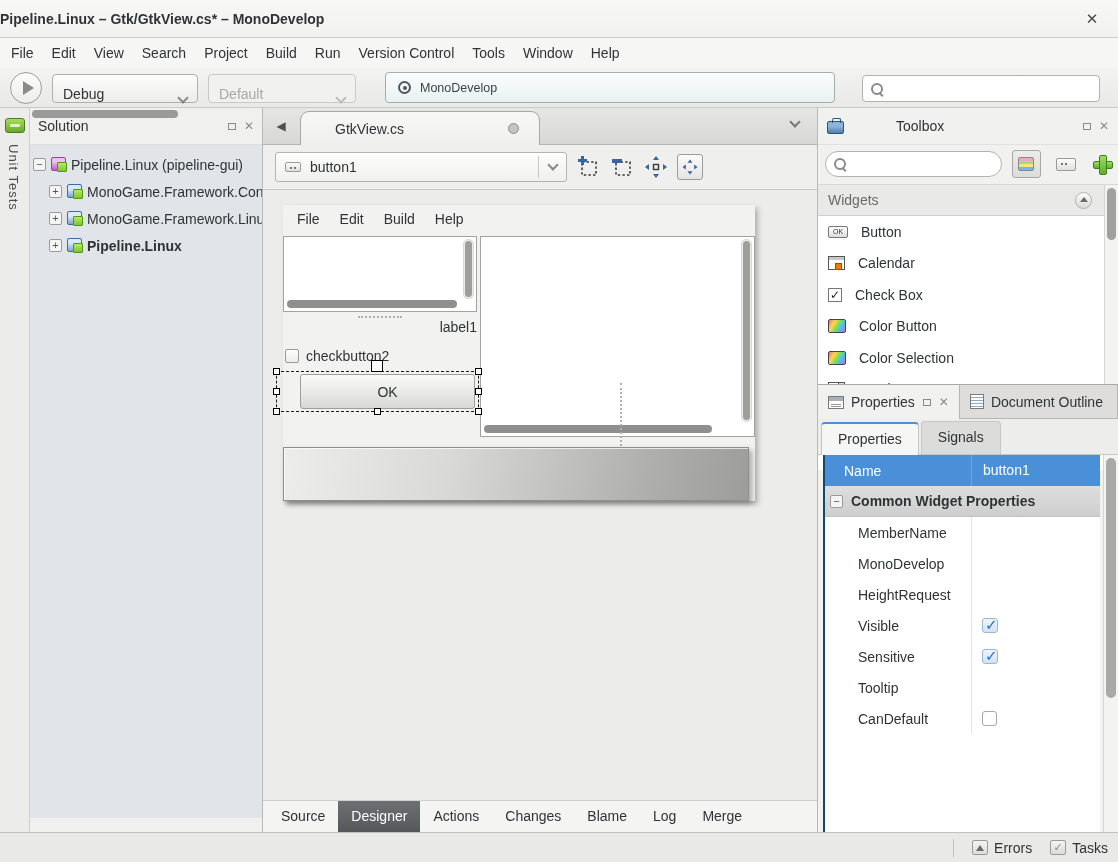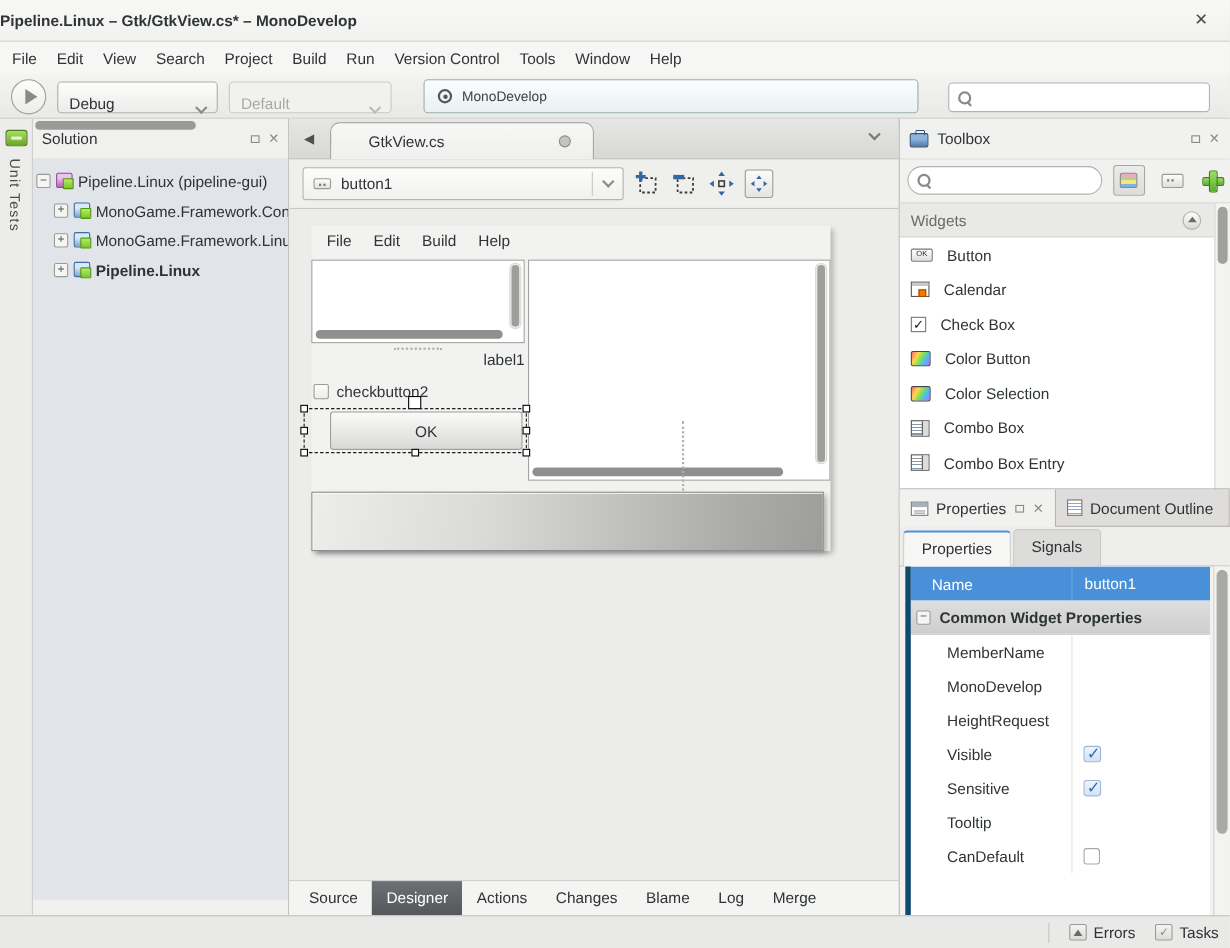--- a/index.html
+++ b/index.html
@@ -154,21 +154,21 @@
 
   #viewtabs { position:absolute; left:0; right:0; bottom:0; height:32px; background:#f4f4f2;
     border-top:1px solid #cfcfcd; display:flex; align-items:stretch; padding-left:5px; }
   .vtab { padding:0 13px; line-height:31px; }
   .vtab.active { background:linear-gradient(#6d7173,#54585a); color:#fff; }
 
   
   #right { position:absolute; left:817px; top:108px; width:301px; height:724px;
     background:#f1f1ef; border-left:1px solid #b8b8b6; }
   #tb-header { height:37px; display:flex; align-items:center; padding:0 9px;
-    border-bottom:1px solid #e0e0de; }
+    border-bottom:1px solid #e0e0de;gap:44px; }
   .toolbox-icon { width:17px; height:13px; border:1px solid #2f5376; border-radius:2px;
     background:linear-gradient(#8db4de 40%,#4f7ca8); position:relative; margin:2px 8px 0 0; }
   .toolbox-icon::before { content:""; position:absolute; left:4px; top:-4px; width:7px; height:4px;
     border:1px solid #2f5376; border-bottom:none; border-radius:2px 2px 0 0; }
   #tb-searchrow { height:38px; display:flex; align-items:center; padding:0 7px; }
   #tb-search { width:178px; height:26px; border-radius:13px; }
   #tb-listmode { width:30px; height:28px; margin-left:10px; border:1px solid #a8a8a6; border-radius:3px;
     background:linear-gradient(#ececea,#dcdcda); display:flex; align-items:center; justify-content:center; }
   .stripes-icon { width:16px; height:14px; border:1px solid #888; border-radius:2px;
     background:linear-gradient(180deg,#f2a7c3 0 25%,#a8d98a 25% 50%,#f5e67a 50% 75%,#7ab3e8 75% 100%); }
@@ -207,40 +207,40 @@
   .wicon-combo { width:17px; height:15px; border:1px solid #555; position:relative;
     background:repeating-linear-gradient(180deg,#fff 0 2px,#8898a8 2px 3px); }
   .wicon-combo::after { content:""; position:absolute; right:0; top:0; bottom:0; width:5px;
     background:#dcdcda; border-left:1px solid #555; }
   .tb-vscroll { position:absolute; top:77px; bottom:362px; right:0; width:14px; background:#f3f3f1;
     border-left:1px solid #d5d5d3; }
   .tb-vscroll .thumb { position:absolute; left:2px; right:2px; top:3px; height:52px;
     background:#a0a09e; border-radius:5px; }
 
   
-  #propdock { position:absolute; left:0; right:0; bottom:0; height:388px; border-top:1px solid #aaaaa8; }
+  #propdock { position:absolute; left:0; right:0; bottom:0; height:448px; border-top:1px solid #aaaaa8; }
   #dock-tabs { height:34px; display:flex; }
   .dock-tab { display:flex; align-items:center; padding:0 10px; border-right:1px solid #b6b6b4; }
   .dock-tab.active { background:#f1f1ef; }
   .dock-tab.inactive { background:#dedddb; flex:1; border-bottom:1px solid #b6b6b4; }
   .icon-prop-window { width:16px; height:13px; border:1px solid #7a7a78; background:#fff;
     position:relative; margin-right:7px; }
   .icon-prop-window::before { content:""; position:absolute; left:0; right:0; top:0; height:4px; background:#a8b0b8; }
   .icon-prop-window::after { content:""; position:absolute; left:2px; top:7px; right:2px; height:1px;
     background:#999; box-shadow:0 2px #999; }
   .icon-outline { width:14px; height:15px; border:1px solid #7a7a78; margin-right:7px;
     background:repeating-linear-gradient(180deg,#fff 0 2px,#8fa8c8 2px 3px); }
   .dock-tab .pad-btns { margin-left:8px; }
   #prop-tabs { height:36px; background:#ededeb; border-bottom:1px solid #c6c6c4;
     display:flex; align-items:flex-end; padding-left:3px; }
   .ptab { padding:0 16px; height:33px; line-height:31px; border:1px solid #c6c6c4; border-bottom:none;
     border-radius:4px 4px 0 0; background:#dcdcda; margin-right:2px; }
   .ptab.active { background:#f6f6f5; border-top:2px solid #4a90d9; margin-bottom:-1px; }
   #prop-table { position:absolute; left:5px; right:18px; top:70px; bottom:0; background:#fff;
-    border-left:5px solid #0c4a6e; overflow:hidden; }
+    border-left:2px solid #0c4a6e; overflow:hidden; }
   #prop-head { height:31px; background:#4a90d9; color:#fff; display:flex; align-items:center; }
   #prop-head .c1 { width:146px; padding-left:19px; }
   #prop-head .c2 { padding-left:11px; border-left:1px solid #6fa4e0; height:100%; line-height:31px; flex:1; }
   #prop-group { height:31px; background:linear-gradient(#dedede,#cecece); display:flex; align-items:center;
     border-bottom:1px solid #c2c2c0; }
   #prop-group .expander { margin-left:5px; }
   #prop-group .glabel { font-weight:bold; margin-left:8px; }
   .prop-row { height:31px; display:flex; align-items:center; }
   .prop-cell-label { width:146px; padding-left:33px; }
   .prop-cell-value { flex:1; border-left:1px solid #e4e4e2; height:100%; display:flex;

